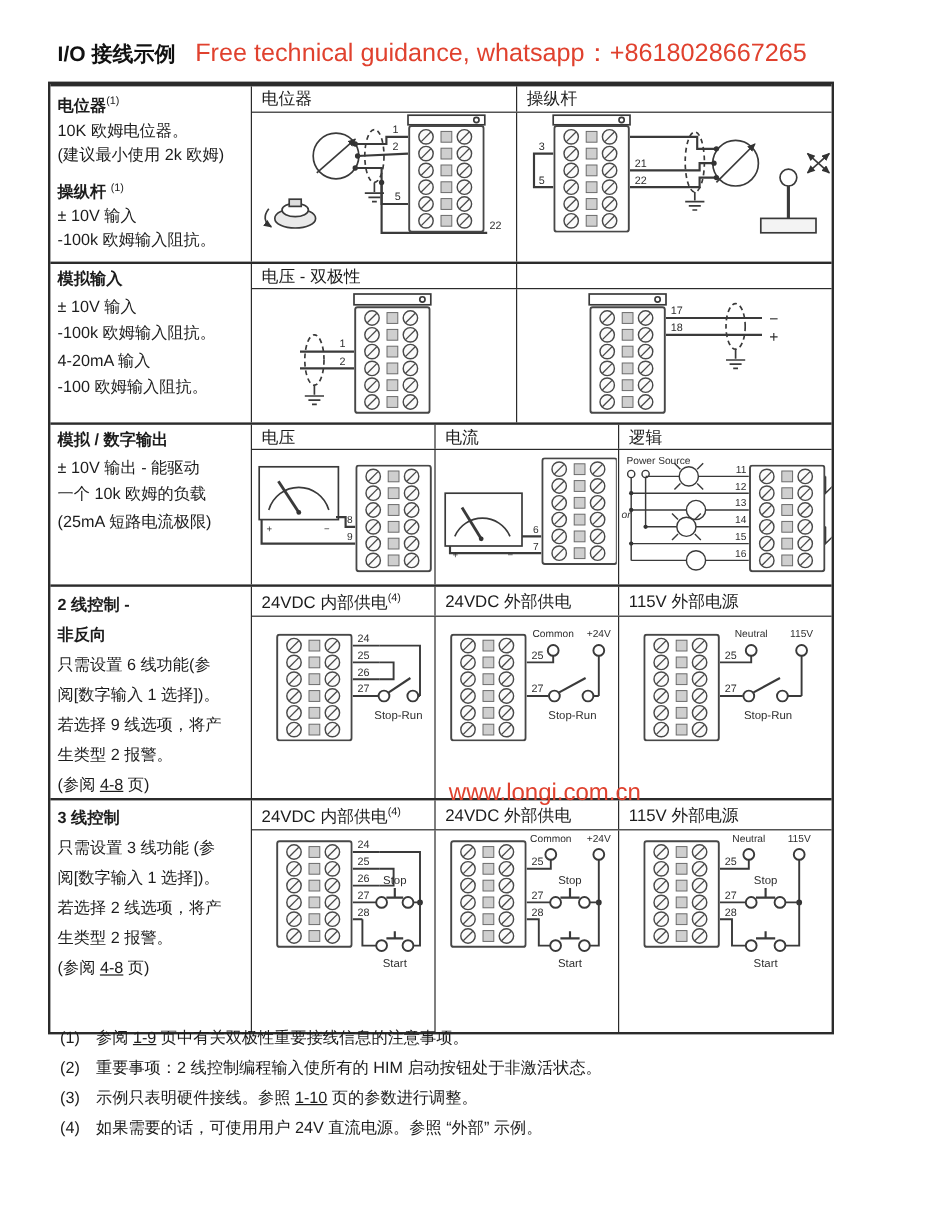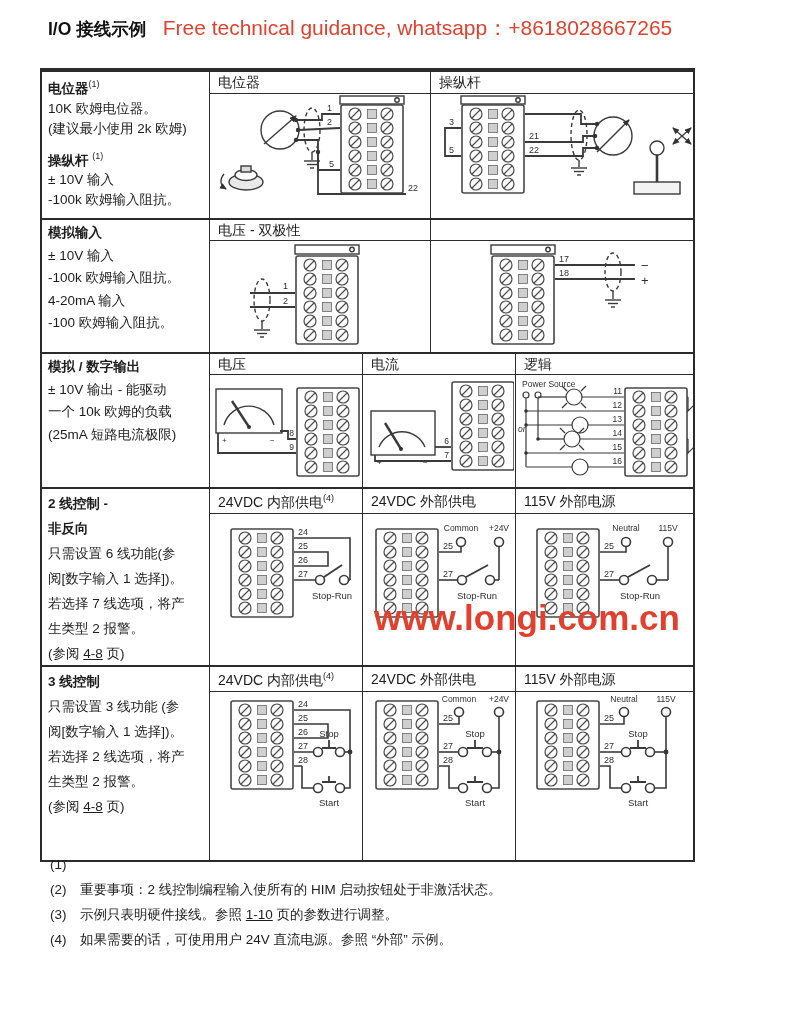--- a/index.html
+++ b/index.html
@@ -1,19 +1,19 @@
 <!DOCTYPE html>
 <html><head>
 <meta charset="utf-8">
 <style>
   html,body{margin:0;padding:0;background:#fff;}
   .page{position:relative;width:790px;height:1024px;background:#fff;overflow:hidden;
         font-family:"Liberation Sans","DejaVu Sans",sans-serif;color:#1c1c1c;}
   
-  .titlebar{position:absolute;top:14px;left:48px;white-space:nowrap;}
+  .titlebar{position:absolute;top:30px;left:48px;white-space:nowrap;}
   .doc-title{font-size:17.5px;font-weight:bold;color:#111;}
   .red-banner{font-size:21px;color:#e0412e;margin-left:12px;font-weight:500;}
   
   .io-table{position:absolute;top:68px;left:40px;width:655px;border:2px solid #2b2b2b;box-sizing:border-box;background:#fff;}
   .trow{display:flex;box-sizing:border-box;border-top:2px solid #2b2b2b;}
   .lcell{width:170px;box-sizing:border-box;border-right:1.5px solid #2b2b2b;padding:2px 4px 0 6px;font-size:13.5px;}
   .rarea{flex:1;display:flex;flex-direction:column;}
   .subrow{display:flex;box-sizing:border-box;border-bottom:1px solid #2b2b2b;}
   .diarow{display:flex;flex:1;}
   .subcell,.diacell{box-sizing:border-box;border-right:1.5px solid #2b2b2b;}
@@ -25,21 +25,21 @@
   .hcell.last{border-right:none;flex:1;}
   .ln{line-height:20px;}
   .mid-l .ln{line-height:22.5px;}
   .roomy .ln{line-height:25px;}
   .gap{margin-top:7px;}
   sup{font-size:9px;vertical-align:super;}
   .u{text-decoration:underline;}
   svg{display:block;}
   svg text{font-family:"Liberation Sans","DejaVu Sans",sans-serif;fill:#2e2e2e;}
   
-  .red-watermark{position:absolute;top:598px;left:374px;font-size:35px;color:#e0412e;font-weight:700;pointer-events:none;z-index:5;}
+  .red-watermark{position:absolute;top:650px;left:374px;font-size:20px;color:#e0412e;font-weight:400;pointer-events:none;z-index:5;}
   
   .footnotes{position:absolute;top:852px;left:50px;width:700px;font-size:13.5px;}
   .fn{display:flex;line-height:25px;}
   .fn .num{width:30px;flex:none;}
 </style>
 </head>
 <body>
 
 <div class="page">
 
@@ -332,21 +332,21 @@
         </div>
       </div>
     </div>
 
     <div class="trow" style="height:178px">
       <div class="lcell roomy">
         <div class="ln"><b>2 线控制 -</b></div>
         <div class="ln"><b>非反向</b></div>
         <div class="ln">只需设置 6 线功能(参</div>
         <div class="ln">阅[数字输入 1 选择])。</div>
-        <div class="ln">若选择 7 线选项，将产</div>
+        <div class="ln">若选择 9 线选项，将产</div>
         <div class="ln">生类型 2 报警。</div>
         <div class="ln"><span>(参阅 </span><span class="u">4-8</span><span> 页)</span></div>
       </div>
       <div class="rarea">
         <div class="subrow" style="height:25px">
           <div class="subcell" style="width:153px;padding-top:4px"><span>24VDC 内部供电</span><sup>(4)</sup></div>
           <div class="subcell" style="width:153px;padding-top:4px">24VDC 外部供电</div>
           <div class="subcell last" style="padding-top:4px">115V 外部电源</div>
         </div>
         <div class="diarow">
@@ -520,20 +520,21 @@
       </div>
     </div>
 
   </div>
 
   <div class="red-watermark">www.longi.com.cn</div>
 
   <div class="footnotes">
     <div class="fn">
       <span class="num">(1)</span>
+      <span><span>参阅 </span><span class="u">1-9</span><span> 页中有关双极性重要接线信息的注意事项。</span></span>
     </div>
     <div class="fn">
       <span class="num">(2)</span>
       <span><span>重要事项：2 线控制编程输入使所有的 HIM 启动按钮处于非激活状态。</span><span class="u"></span><span></span></span>
     </div>
     <div class="fn">
       <span class="num">(3)</span>
       <span><span>示例只表明硬件接线。参照 </span><span class="u">1-10</span><span> 页的参数进行调整。</span></span>
     </div>
     <div class="fn">

